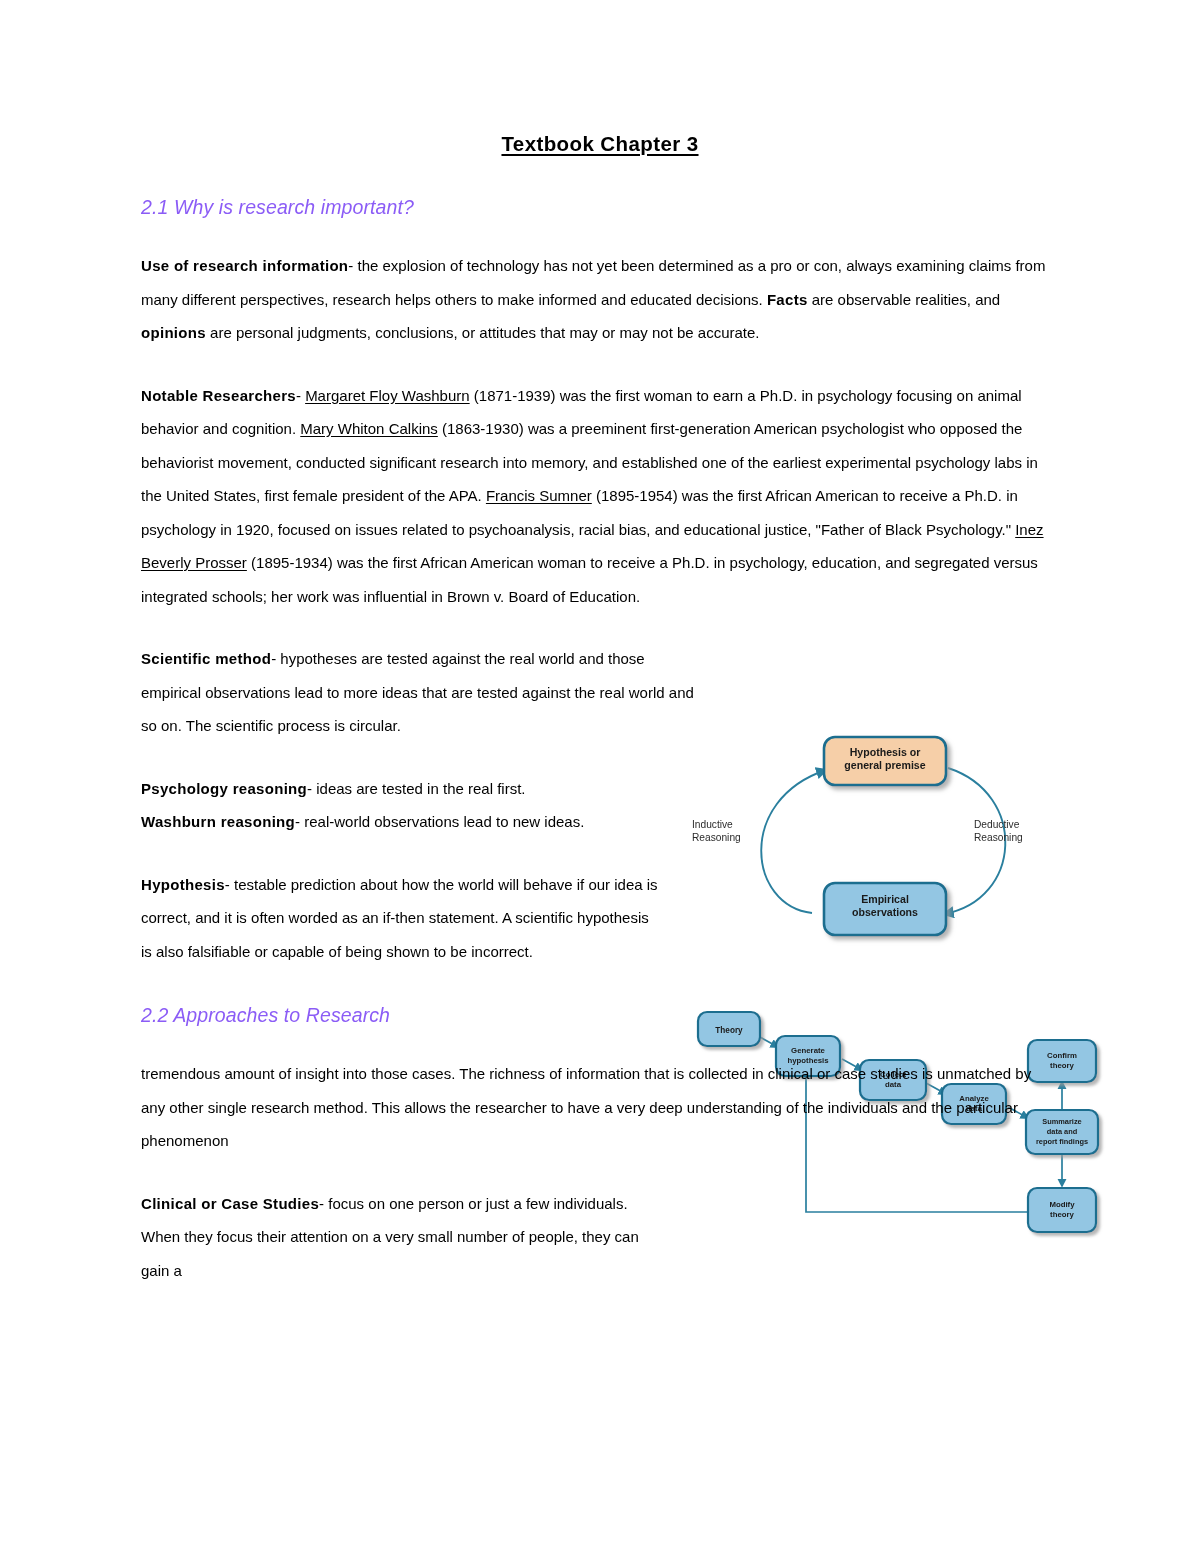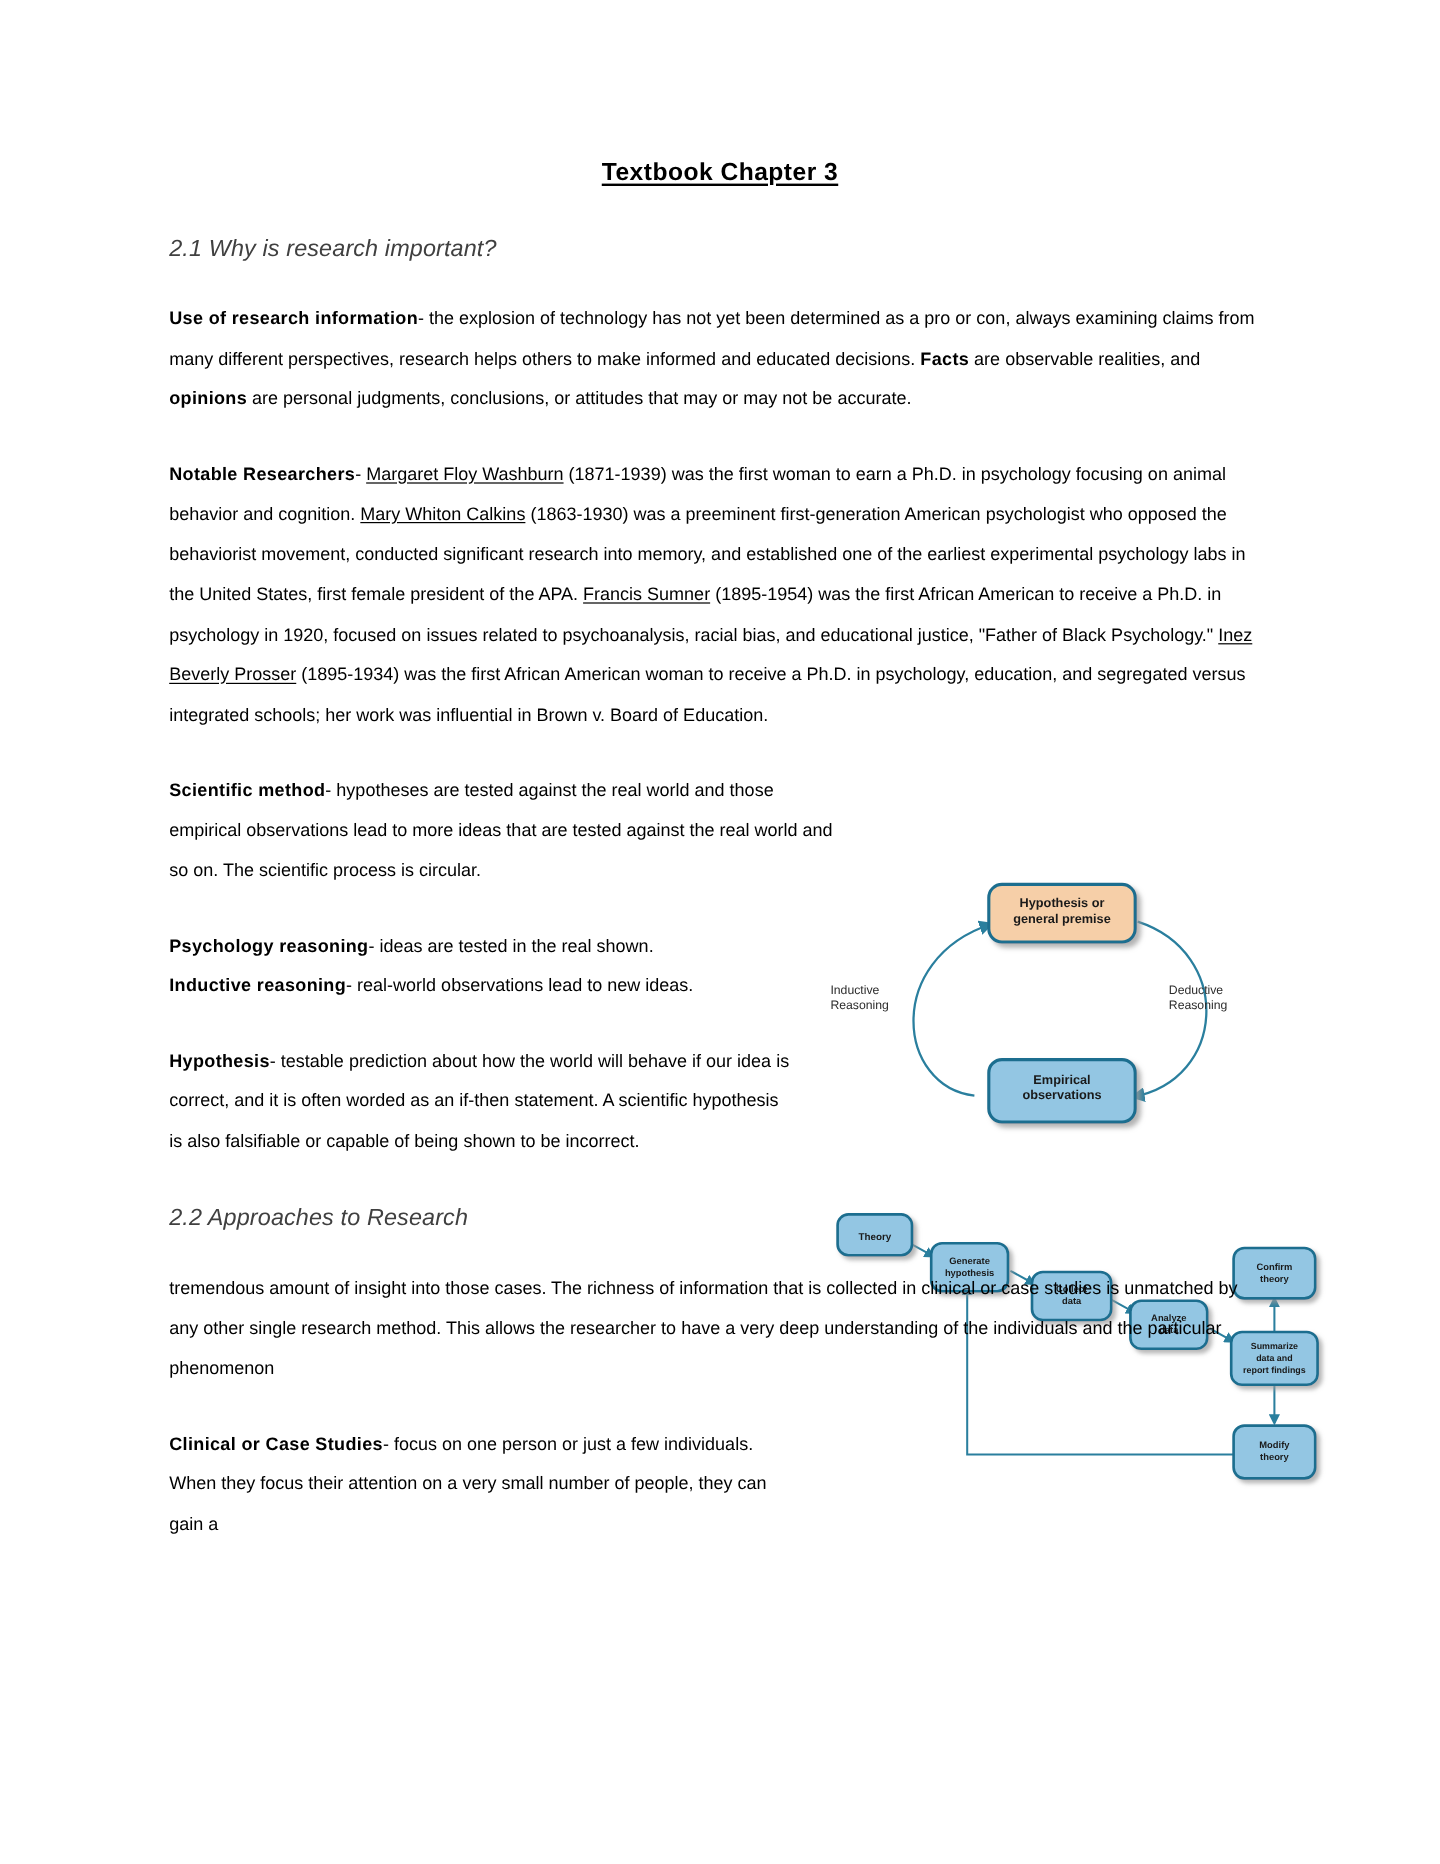--- a/index.html
+++ b/index.html
@@ -34,21 +34,21 @@
     font-weight: bold;
     letter-spacing: 0.4px;
     margin: 0 0 40px 0;
     padding: 0;
   }
   .doc-title span.u {
     text-decoration: underline;
     text-underline-offset: 3px;
   }
   .section-heading {
-    color: #404040;
+    color: #8b5cf6;
     font-style: italic;
     font-size: 19.5px;
     font-weight: normal;
     margin: 0 0 30px 0;
     letter-spacing: 0.1px;
   }
   p.body {
     font-size: 15px;
     line-height: 33.5px;
     margin: 0 0 29px 0;
@@ -187,23 +187,23 @@
     <div class="doc-title"><span class="u">Textbook Chapter 3</span></div>
 
     <div class="section-heading">2.1 Why is research important?</div>
 
     <p class="body"><b>Use of research information</b><span>- </span><span>the explosion of technology has not yet been determined as a pro or con, always examining claims from many different perspectives, research helps others to make informed and educated decisions. </span><b>Facts</b><span> are observable realities, and </span><b>opinions</b><span> are personal judgments, conclusions, or attitudes that may or may not be accurate.</span></p>
 
     <p class="body"><b>Notable Researchers</b><span>- </span><span class="uline">Margaret Floy Washburn</span><span> (1871-1939) was the first woman to earn a Ph.D. in psychology focusing on animal behavior and cognition. </span><span class="uline">Mary Whiton Calkins</span><span> (1863-1930) was a preeminent first-generation American psychologist who opposed the behaviorist movement, conducted significant research into memory, and established one of the earliest experimental psychology labs in the United States, first female president of the APA. </span><span class="uline">Francis Sumner</span><span> (1895-1954) was the first African American to receive a Ph.D. in psychology in 1920, focused on issues related to psychoanalysis, racial bias, and educational justice, "Father of Black Psychology." </span><span class="uline">Inez Beverly Prosser</span><span> (1895-1934) was the first African American woman to receive a Ph.D. in psychology, education, and segregated versus integrated schools; her work was influential in Brown v. Board of Education.</span></p>
 
     <p class="body" style="width:560px;"><b>Scientific method</b><span>- </span><span>hypotheses are tested against the real world and those empirical observations lead to more ideas that are tested against the real world and so on. The scientific process is circular.</span></p>
 
-    <p class="body tight" style="width:510px;"><b>Psychology reasoning</b><span>- </span><span>ideas are tested in the real shown.</span></p>
-
-    <p class="body" style="width:510px;"><b>Inductive reasoning</b><span>- </span><span>real-world observations lead to new ideas.</span></p>
+    <p class="body tight" style="width:510px;"><b>Psychology reasoning</b><span>- </span><span>ideas are tested in the real first.</span></p>
+
+    <p class="body" style="width:510px;"><b>Washburn reasoning</b><span>- </span><span>real-world observations lead to new ideas.</span></p>
 
     <p class="body" style="width:522px; margin-bottom:36px;"><b>Hypothesis</b><span>- </span><span>testable prediction about how the world will behave if our idea is correct, and it is often worded as an if-then statement. A scientific hypothesis is also falsifiable or capable of being shown to be incorrect.</span></p>
 
     <div class="section-heading">2.2 Approaches to Research</div>
 
     <p class="body"><span>tremendous amount of insight into those cases. The richness of information that is collected in clinical or case studies is unmatched by any other single research method. This allows the researcher to have a very deep understanding of the individuals and the particular phenomenon</span></p>
 
     <p class="body tight" style="width:520px;"><b>Clinical or Case Studies</b><span>- </span><span>focus on one person or just a few individuals. When they focus their attention on a very small number of people, they can gain a</span></p>
 
   </div>

